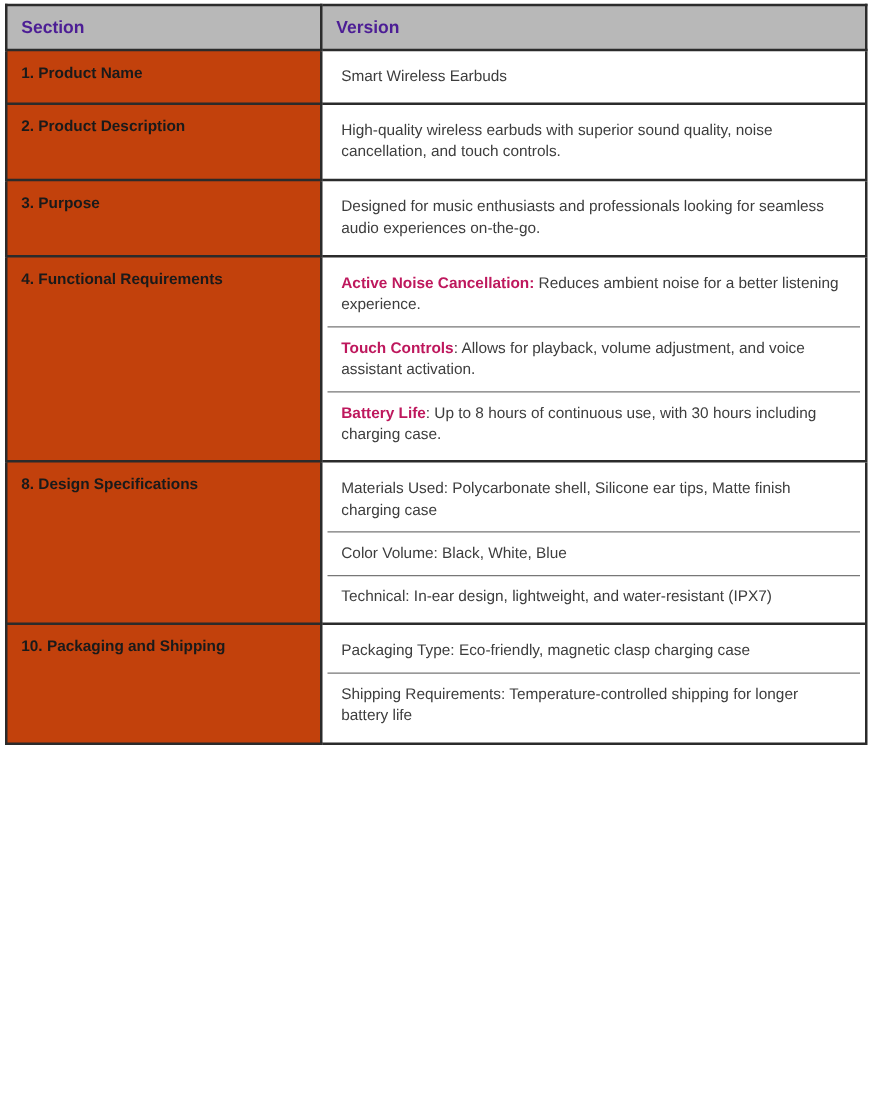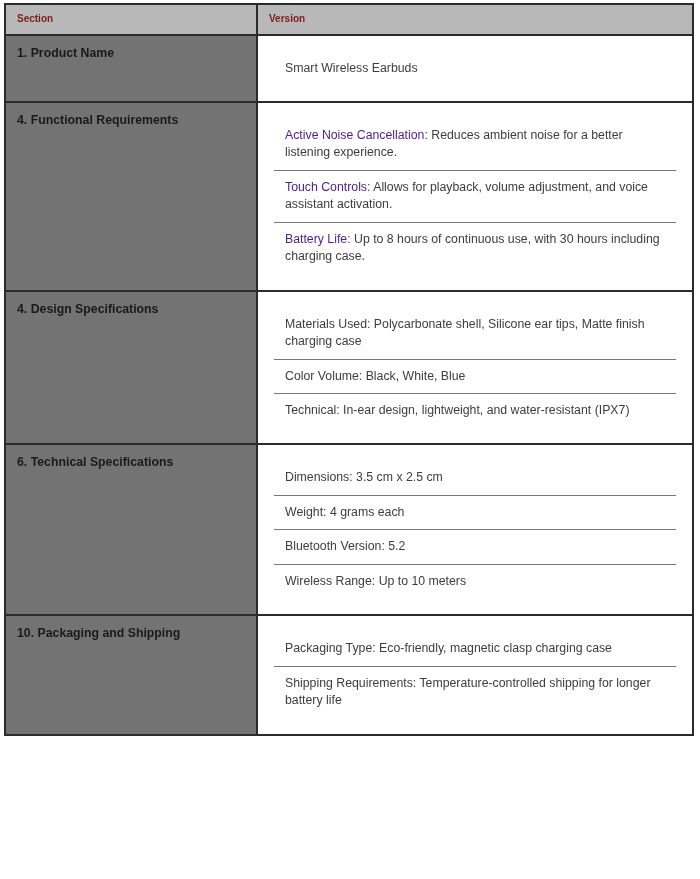--- a/index.html
+++ b/index.html
@@ -25,64 +25,64 @@
     width: 688px;
     table-layout: fixed;
     border: 2px solid #2b2b2b;
   }
   col.col-section { width: 252px; }
   col.col-details { width: 436px; }
 
   thead th {
     background: #b8b8b8;
     border: 2px solid #2b2b2b;
-    font-size: 10px;
+    font-size: 14px;
     font-weight: bold;
-    color: #7f1d1d;
+    color: #4c1d95;
     text-align: left;
     padding: 8px 10px 8px 11px;
     line-height: 1.25;
   }
 
   td.section-cell {
     border: 2px solid #2b2b2b;
     border-top-width: 2px;
     vertical-align: top;
     padding: 10px 4px 9px 11px;
     font-size: 12.3px;
     font-weight: bold;
     color: #1a1a1a;
     line-height: 1.3;
-    background: #737373;
+    background: #c2410c;
   }
 
   td.details-cell {
     border-left: 2px solid #2b2b2b;
     border-right: 2px solid #2b2b2b;
     border-top: 2px solid #2b2b2b;
     border-bottom: none;
-    padding: 16px;
+    padding: 4px;
     vertical-align: top;
     background: #ffffff;
   }
 
   .subrow {
     font-size: 12.3px;
     color: #3d3d3d;
     line-height: 1.42;
     padding: 8px 12px 8px 11px;
     border-bottom: 1px solid #777777;
     box-sizing: border-box;
   }
   .subrow:last-child {
     border-bottom: none;
   }
   .subrow b {
-    color: #4c1d95;
-    font-weight: normal;
+    color: #be185d;
+    font-weight: bold;
   }
 </style>
 </head>
 <body>
 
 <div class="page">
   <table class="spec-table">
     <colgroup>
       <col class="col-section">
       <col class="col-details">
@@ -94,42 +94,45 @@
       </tr>
     </thead>
     <tbody id="table-body">
         <tr>
           <td class="section-cell">1. Product Name</td>
           <td class="details-cell">
             <div class="subrow"><span>Smart Wireless Earbuds</span></div>
           </td>
         </tr>
         <tr>
+          <td class="section-cell">2. Product Description</td>
+          <td class="details-cell">
+            <div class="subrow"><span>High-quality wireless earbuds with superior sound quality, noise cancellation, and touch controls.</span></div>
+          </td>
+        </tr>
+        <tr>
+          <td class="section-cell">3. Purpose</td>
+          <td class="details-cell">
+            <div class="subrow"><span>Designed for music enthusiasts and professionals looking for seamless audio experiences on-the-go.</span></div>
+          </td>
+        </tr>
+        <tr>
           <td class="section-cell">4. Functional Requirements</td>
           <td class="details-cell">
             <div class="subrow"><b>Active Noise Cancellation:</b><span> Reduces ambient noise for a better listening experience.</span></div>
             <div class="subrow"><b>Touch Controls</b><span>: Allows for playback, volume adjustment, and voice assistant activation.</span></div>
             <div class="subrow"><b>Battery Life</b><span>: Up to 8 hours of continuous use, with 30 hours including charging case.</span></div>
           </td>
         </tr>
         <tr>
-          <td class="section-cell">4. Design Specifications</td>
+          <td class="section-cell">8. Design Specifications</td>
           <td class="details-cell">
             <div class="subrow"><span>Materials Used: Polycarbonate shell, Silicone ear tips, Matte finish charging case</span></div>
             <div class="subrow"><span>Color Volume: Black, White, Blue</span></div>
             <div class="subrow"><span>Technical: In-ear design, lightweight, and water-resistant (IPX7)</span></div>
-          </td>
-        </tr>
-        <tr>
-          <td class="section-cell">6. Technical Specifications</td>
-          <td class="details-cell">
-            <div class="subrow"><span>Dimensions: 3.5 cm x 2.5 cm</span></div>
-            <div class="subrow"><span>Weight: 4 grams each</span></div>
-            <div class="subrow"><span>Bluetooth Version: 5.2</span></div>
-            <div class="subrow"><span>Wireless Range: Up to 10 meters</span></div>
           </td>
         </tr>
         <tr>
           <td class="section-cell">10. Packaging and Shipping</td>
           <td class="details-cell">
             <div class="subrow"><span>Packaging Type: Eco-friendly, magnetic clasp charging case</span></div>
             <div class="subrow"><span>Shipping Requirements: Temperature-controlled shipping for longer battery life</span></div>
           </td>
         </tr>
       </tbody>

